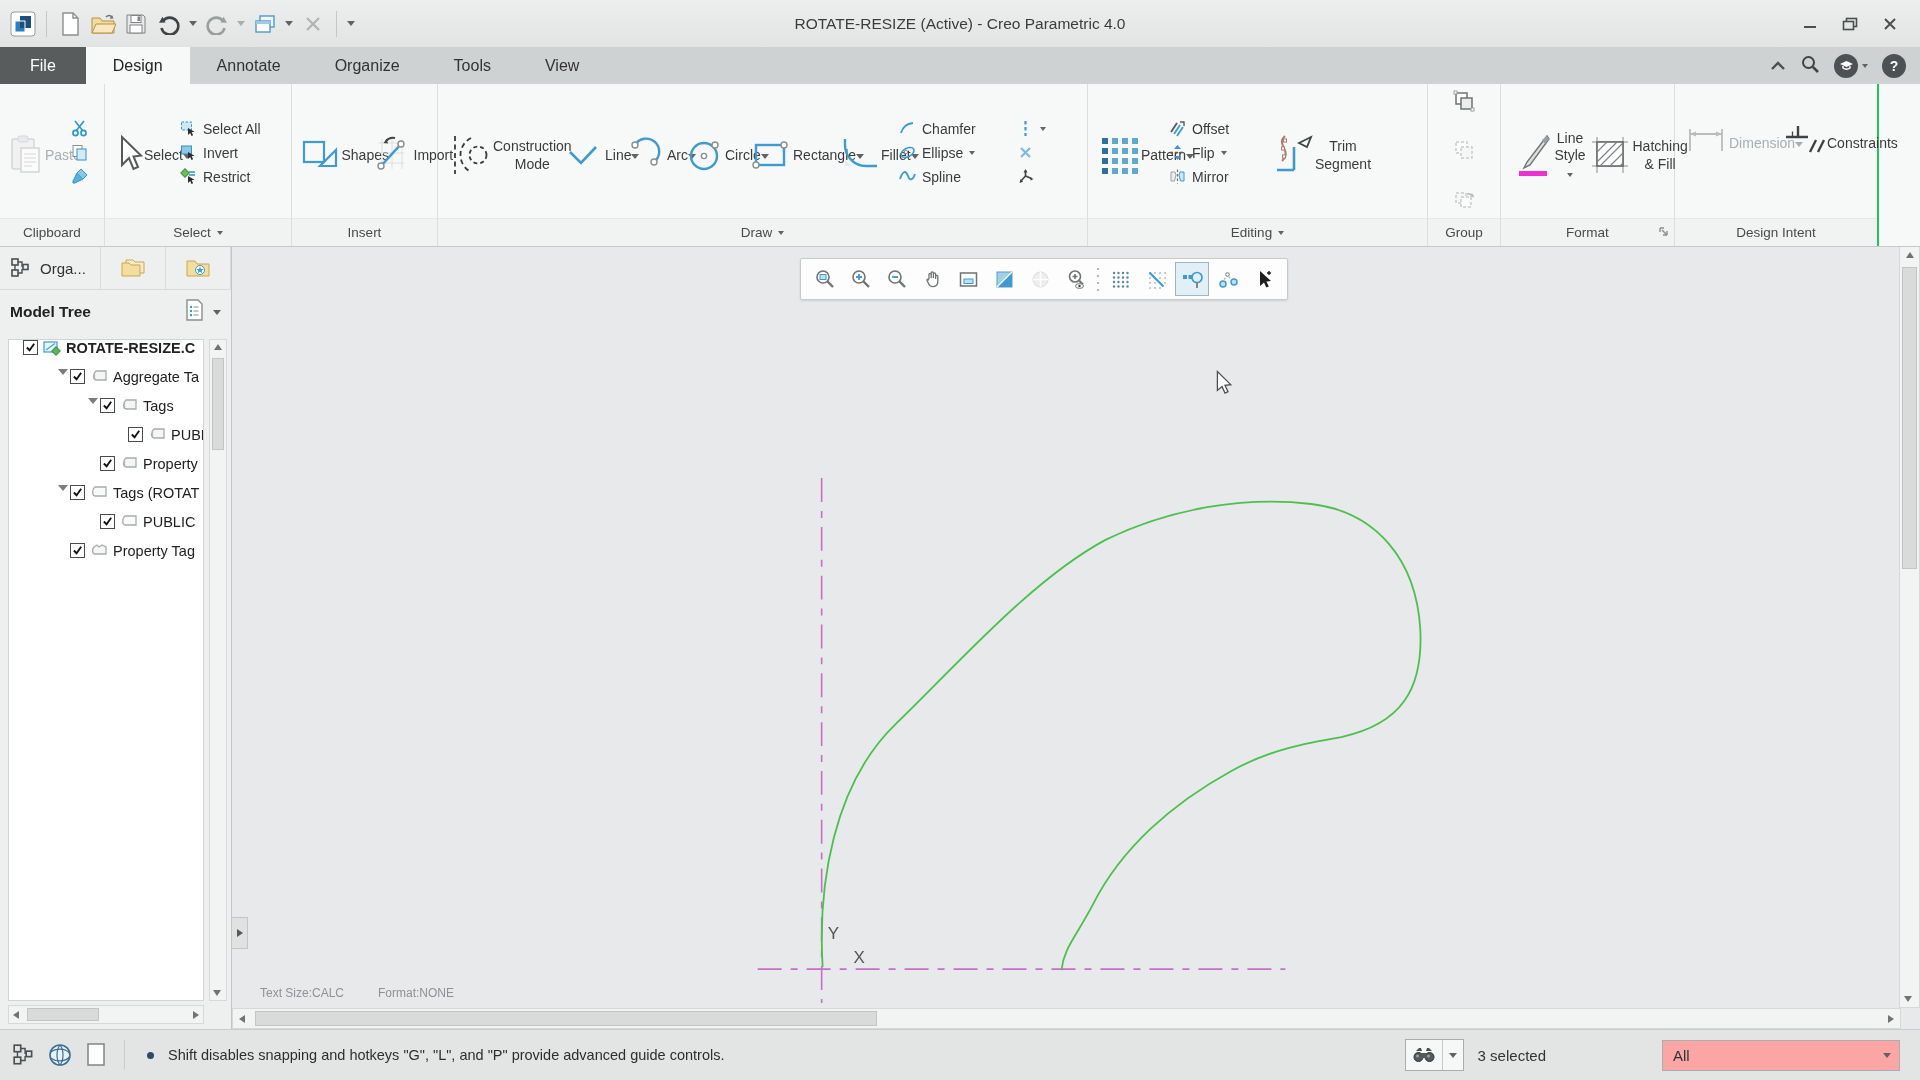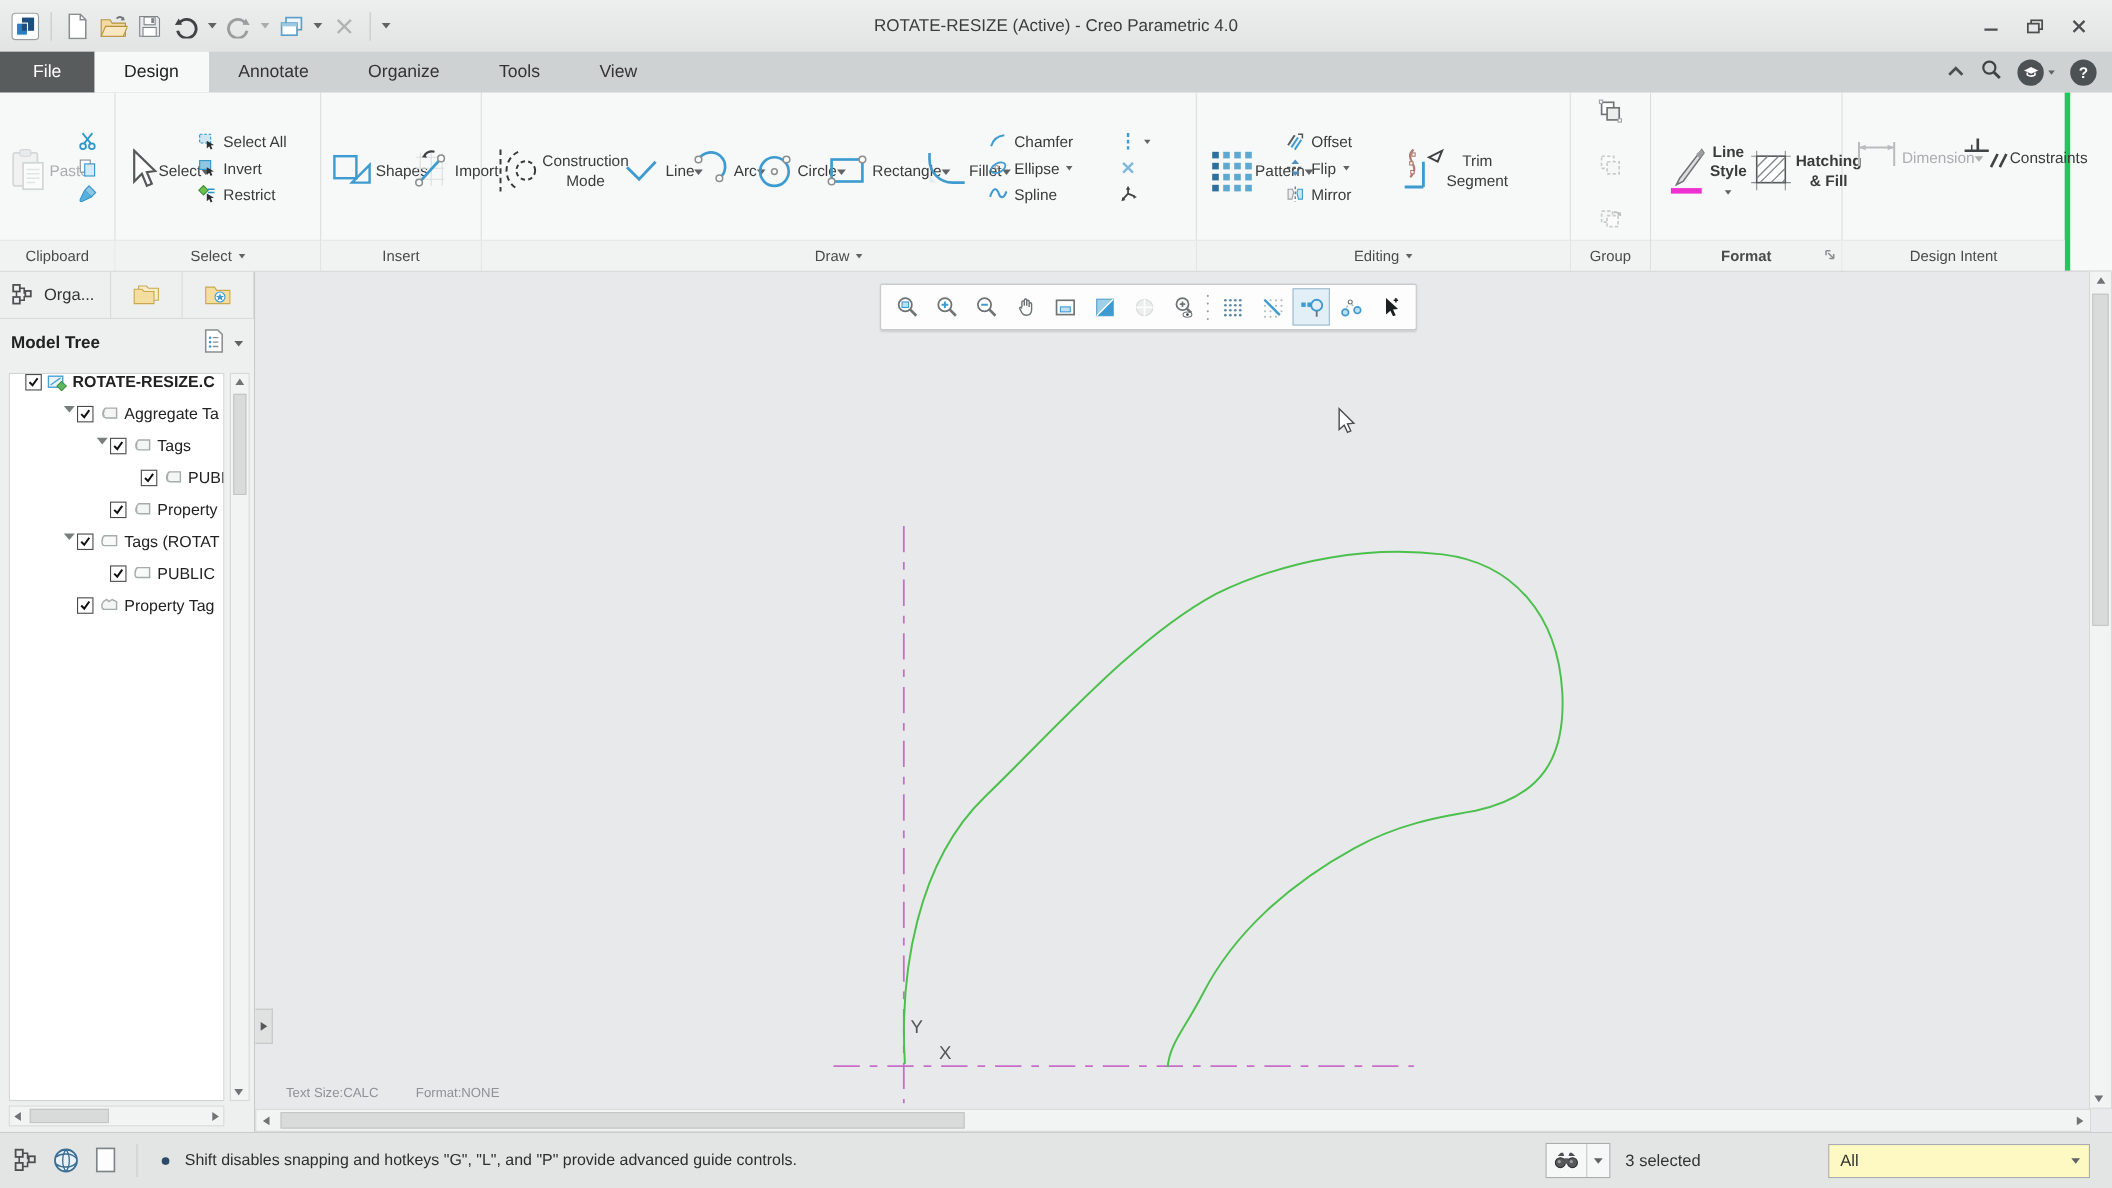--- a/index.html
+++ b/index.html
@@ -87,21 +87,21 @@
   .sbicon{width:28px;height:28px;display:flex;align-items:center;justify-content:center;}
   .sbsep{width:1px;height:30px;background:#c9cccc;margin:0 6px;}
   .dot{width:7px;height:7px;border-radius:50%;background:#2d4b66;margin:0 6px 0 8px;}
   .msg{font-size:14.5px;color:#2e2e2e;}
   .sbright{margin-left:auto;display:flex;align-items:center;gap:14px;padding-right:10px;}
   .findbox{display:flex;border:1px solid #a9adaf;background:#f6f7f7;height:30px;}
   .findbox .cell{display:flex;align-items:center;justify-content:center;}
   .findbox .cell.icon{width:36px;border-right:1px solid #c6c9c9;}
   .findbox .cell.car{width:20px;}
   .selcount{font-size:15px;color:#333;}
-  .combobox{width:236px;height:29px;background:#fef9c3;border:1px solid #a9adaf;display:flex;align-items:center;font-size:15px;color:#333;}
+  .combobox{width:236px;height:29px;background:#fca5a5;border:1px solid #a9adaf;display:flex;align-items:center;font-size:15px;color:#333;}
   .combobox .val{flex:1;padding-left:10px;}
   .combobox .cbtn{width:24px;height:100%;display:flex;align-items:center;justify-content:center;}
 </style>
 </head>
 <body>
 
 <div id="app">
 
   <div class="titlebar">
     <div class="qat">
@@ -546,21 +546,21 @@
               <path d="M14 6 a6 5 0 0 1 6 2" fill="none" stroke="#7f8486" stroke-width="1.6"></path>
               <path d="M21 9.5 l-1 -4 -3 3 Z" fill="#7f8486"></path>
             </svg>
         </span>
       </div>
       <div class="rlabel">
           <span>Group</span>
         </div>
     </div>
 
-    <div class="rgroup" style="width:173px;font-weight:bold;">
+    <div class="rgroup" style="width:173px;">
       <div class="rcontent" style="justify-content:center;gap:4px;">
         <div class="bigbtn" style="width:64px;">
           <span class="bicon">
             <svg width="44" height="46" viewBox="0 0 44 46">
                 <path d="M36 4 L16 30 L13 36 L19 33 L38 7 Z" fill="#dcdedf" stroke="#6f7374" stroke-width="1.4"></path>
                 <path d="M36 4 L38 7 L34 12 L31 8 Z" fill="#9aa0a2"></path>
                 <rect x="8" y="39" width="28" height="5" fill="#ef2fd2"></rect>
               </svg>
           </span>
           <span class="blabel"><span>Line Style</span> <span class="caret sm"></span></span>
@@ -581,21 +581,21 @@
         <span class="launcher">
           <svg width="11" height="11" viewBox="0 0 11 11">
               <path d="M2 2 H6 M2 2 V6" stroke="#8a8e8f" stroke-width="1.4"></path>
               <path d="M4 4 L9 9" stroke="#8a8e8f" stroke-width="1.4"></path>
               <path d="M9 9 L9 5 M9 9 L5 9" stroke="#8a8e8f" stroke-width="1.4"></path>
             </svg>
         </span>
       </div>
     </div>
 
-    <div class="rgroup" style="width:202px;border-right:5px solid #22c55e;gap:24px;">
+    <div class="rgroup" style="width:202px;border-right:2px solid #22c55e;gap:24px;">
       <div class="rcontent" style="justify-content:center;gap:8px;">
         <div class="bigbtn" style="width:82px;">
           <span class="bicon">
             <svg width="46" height="44" viewBox="0 0 46 44">
                 <path d="M7 8 V30 M39 8 V30 M7 13 H39" stroke="#b9bcbd" stroke-width="1.8"></path>
                 <path d="M7 13 l6 -2.5 v5 Z" fill="#b9bcbd"></path>
                 <path d="M39 13 l-6 -2.5 v5 Z" fill="#b9bcbd"></path>
               </svg>
           </span>
           <span class="blabel dim">Dimension</span>

